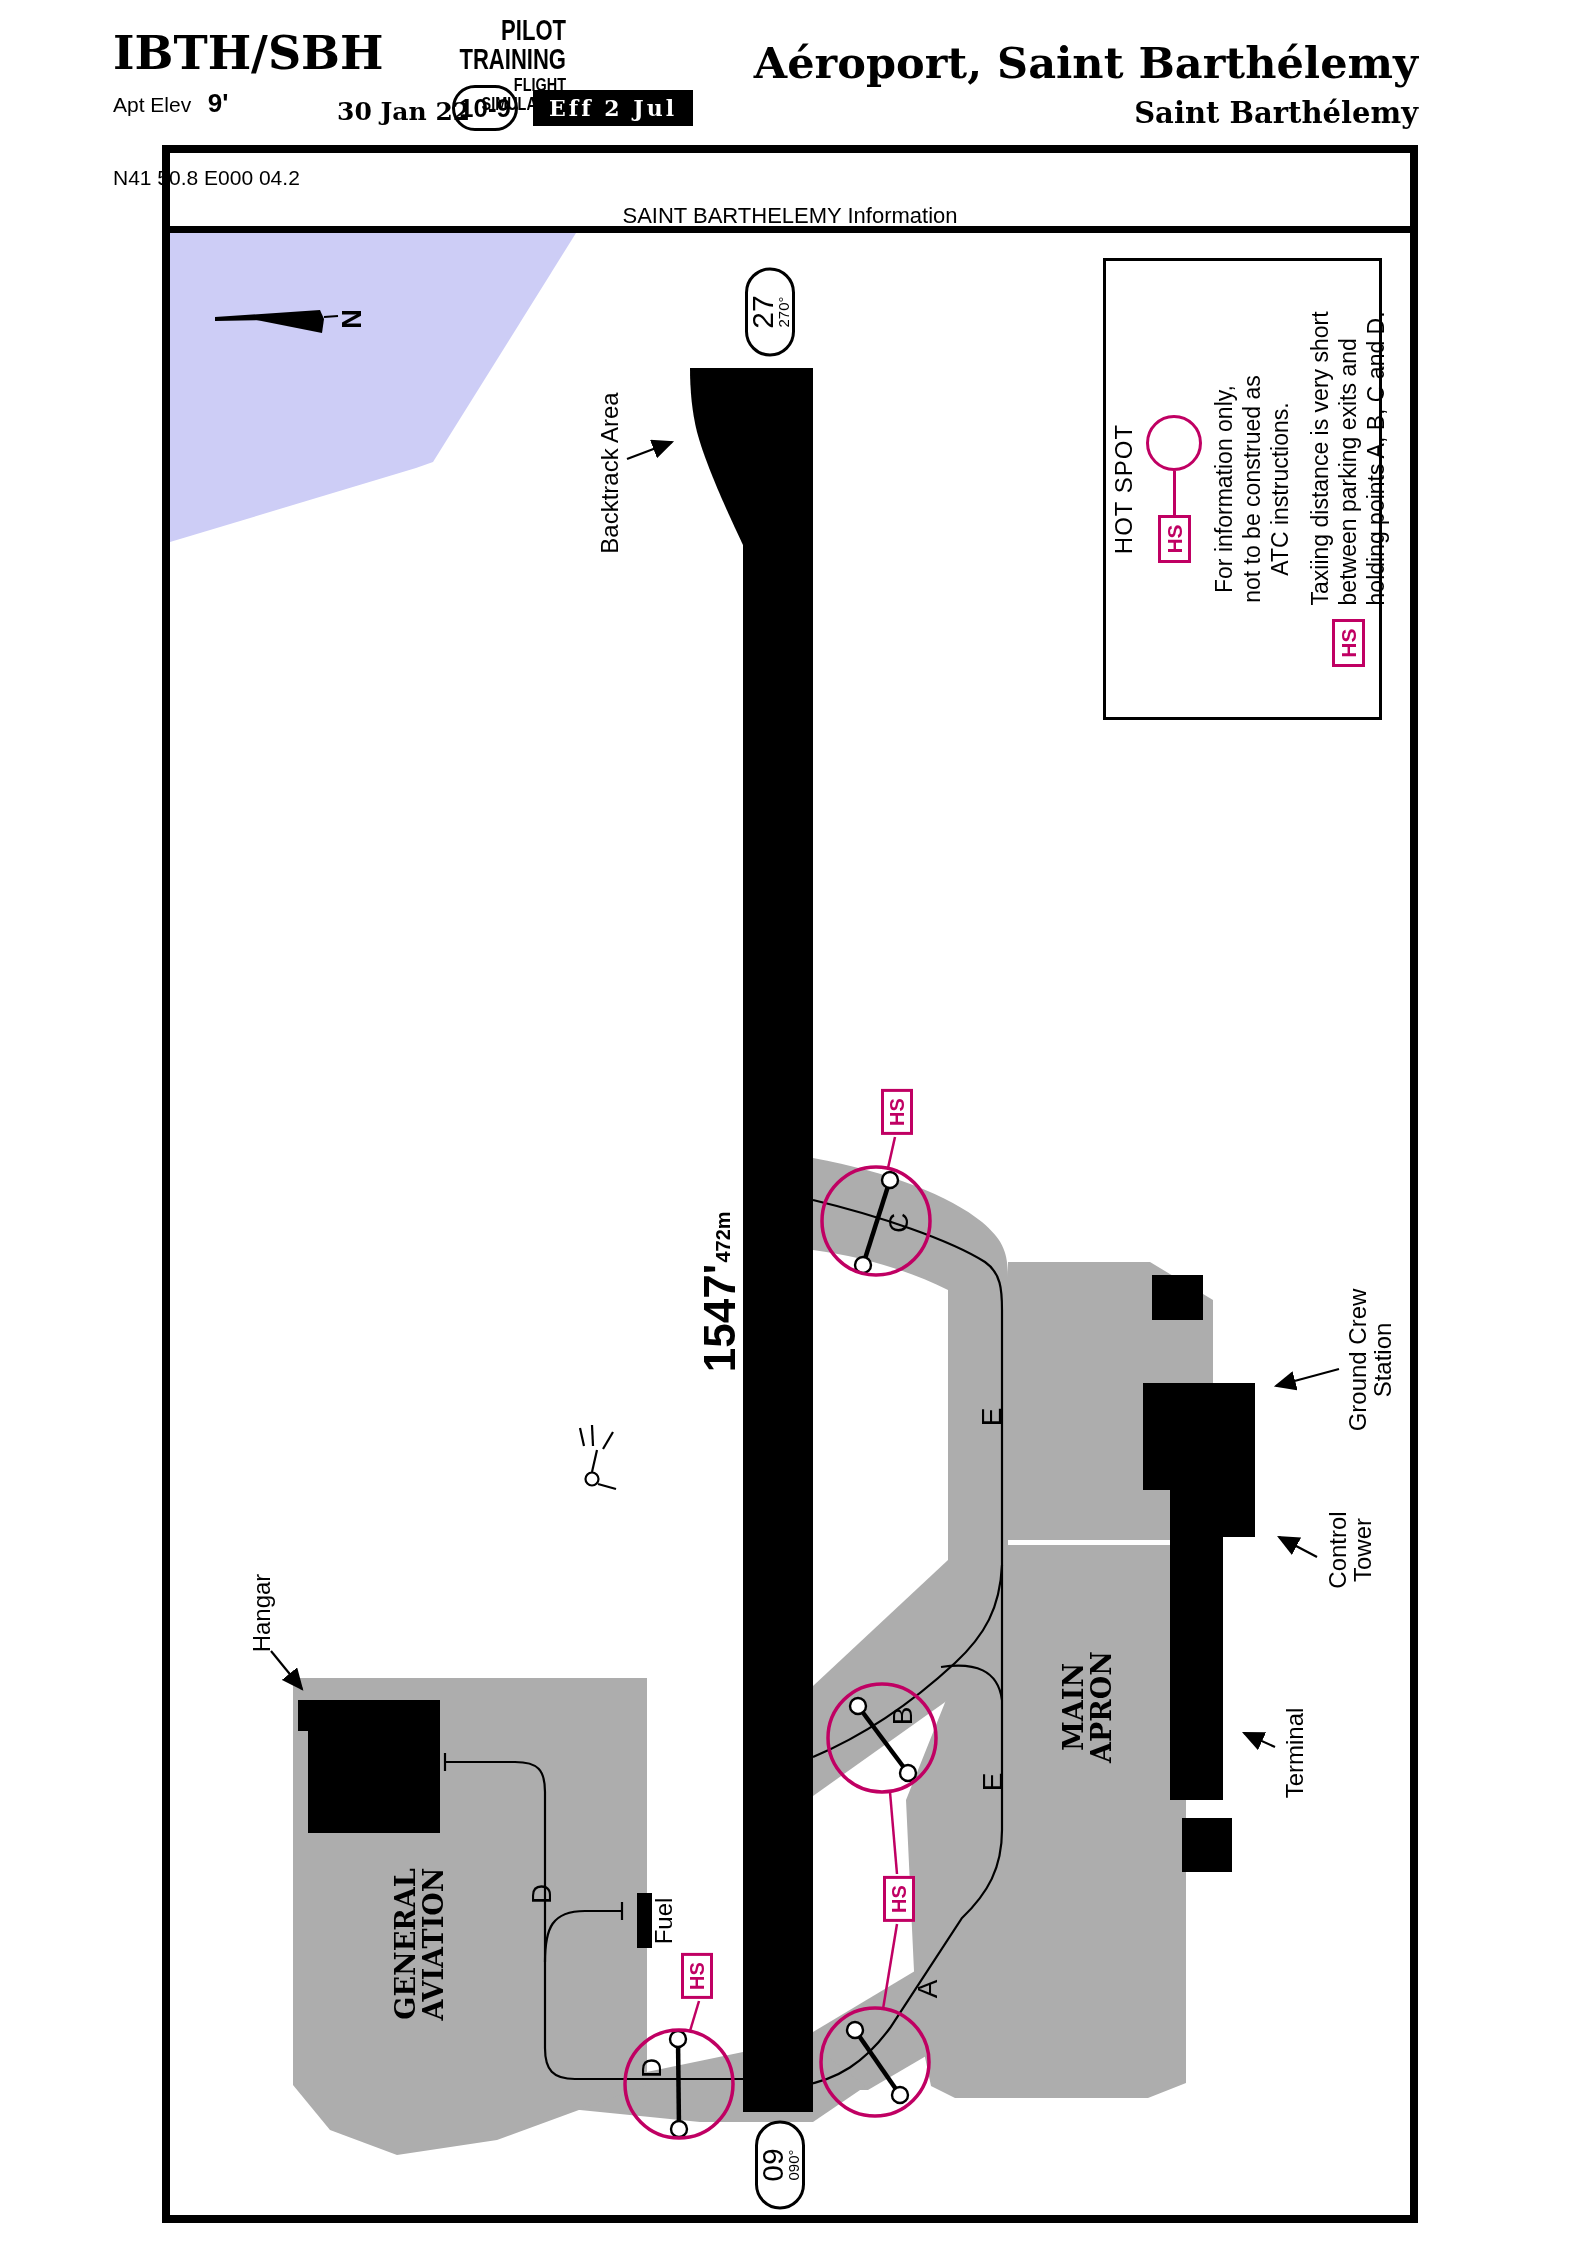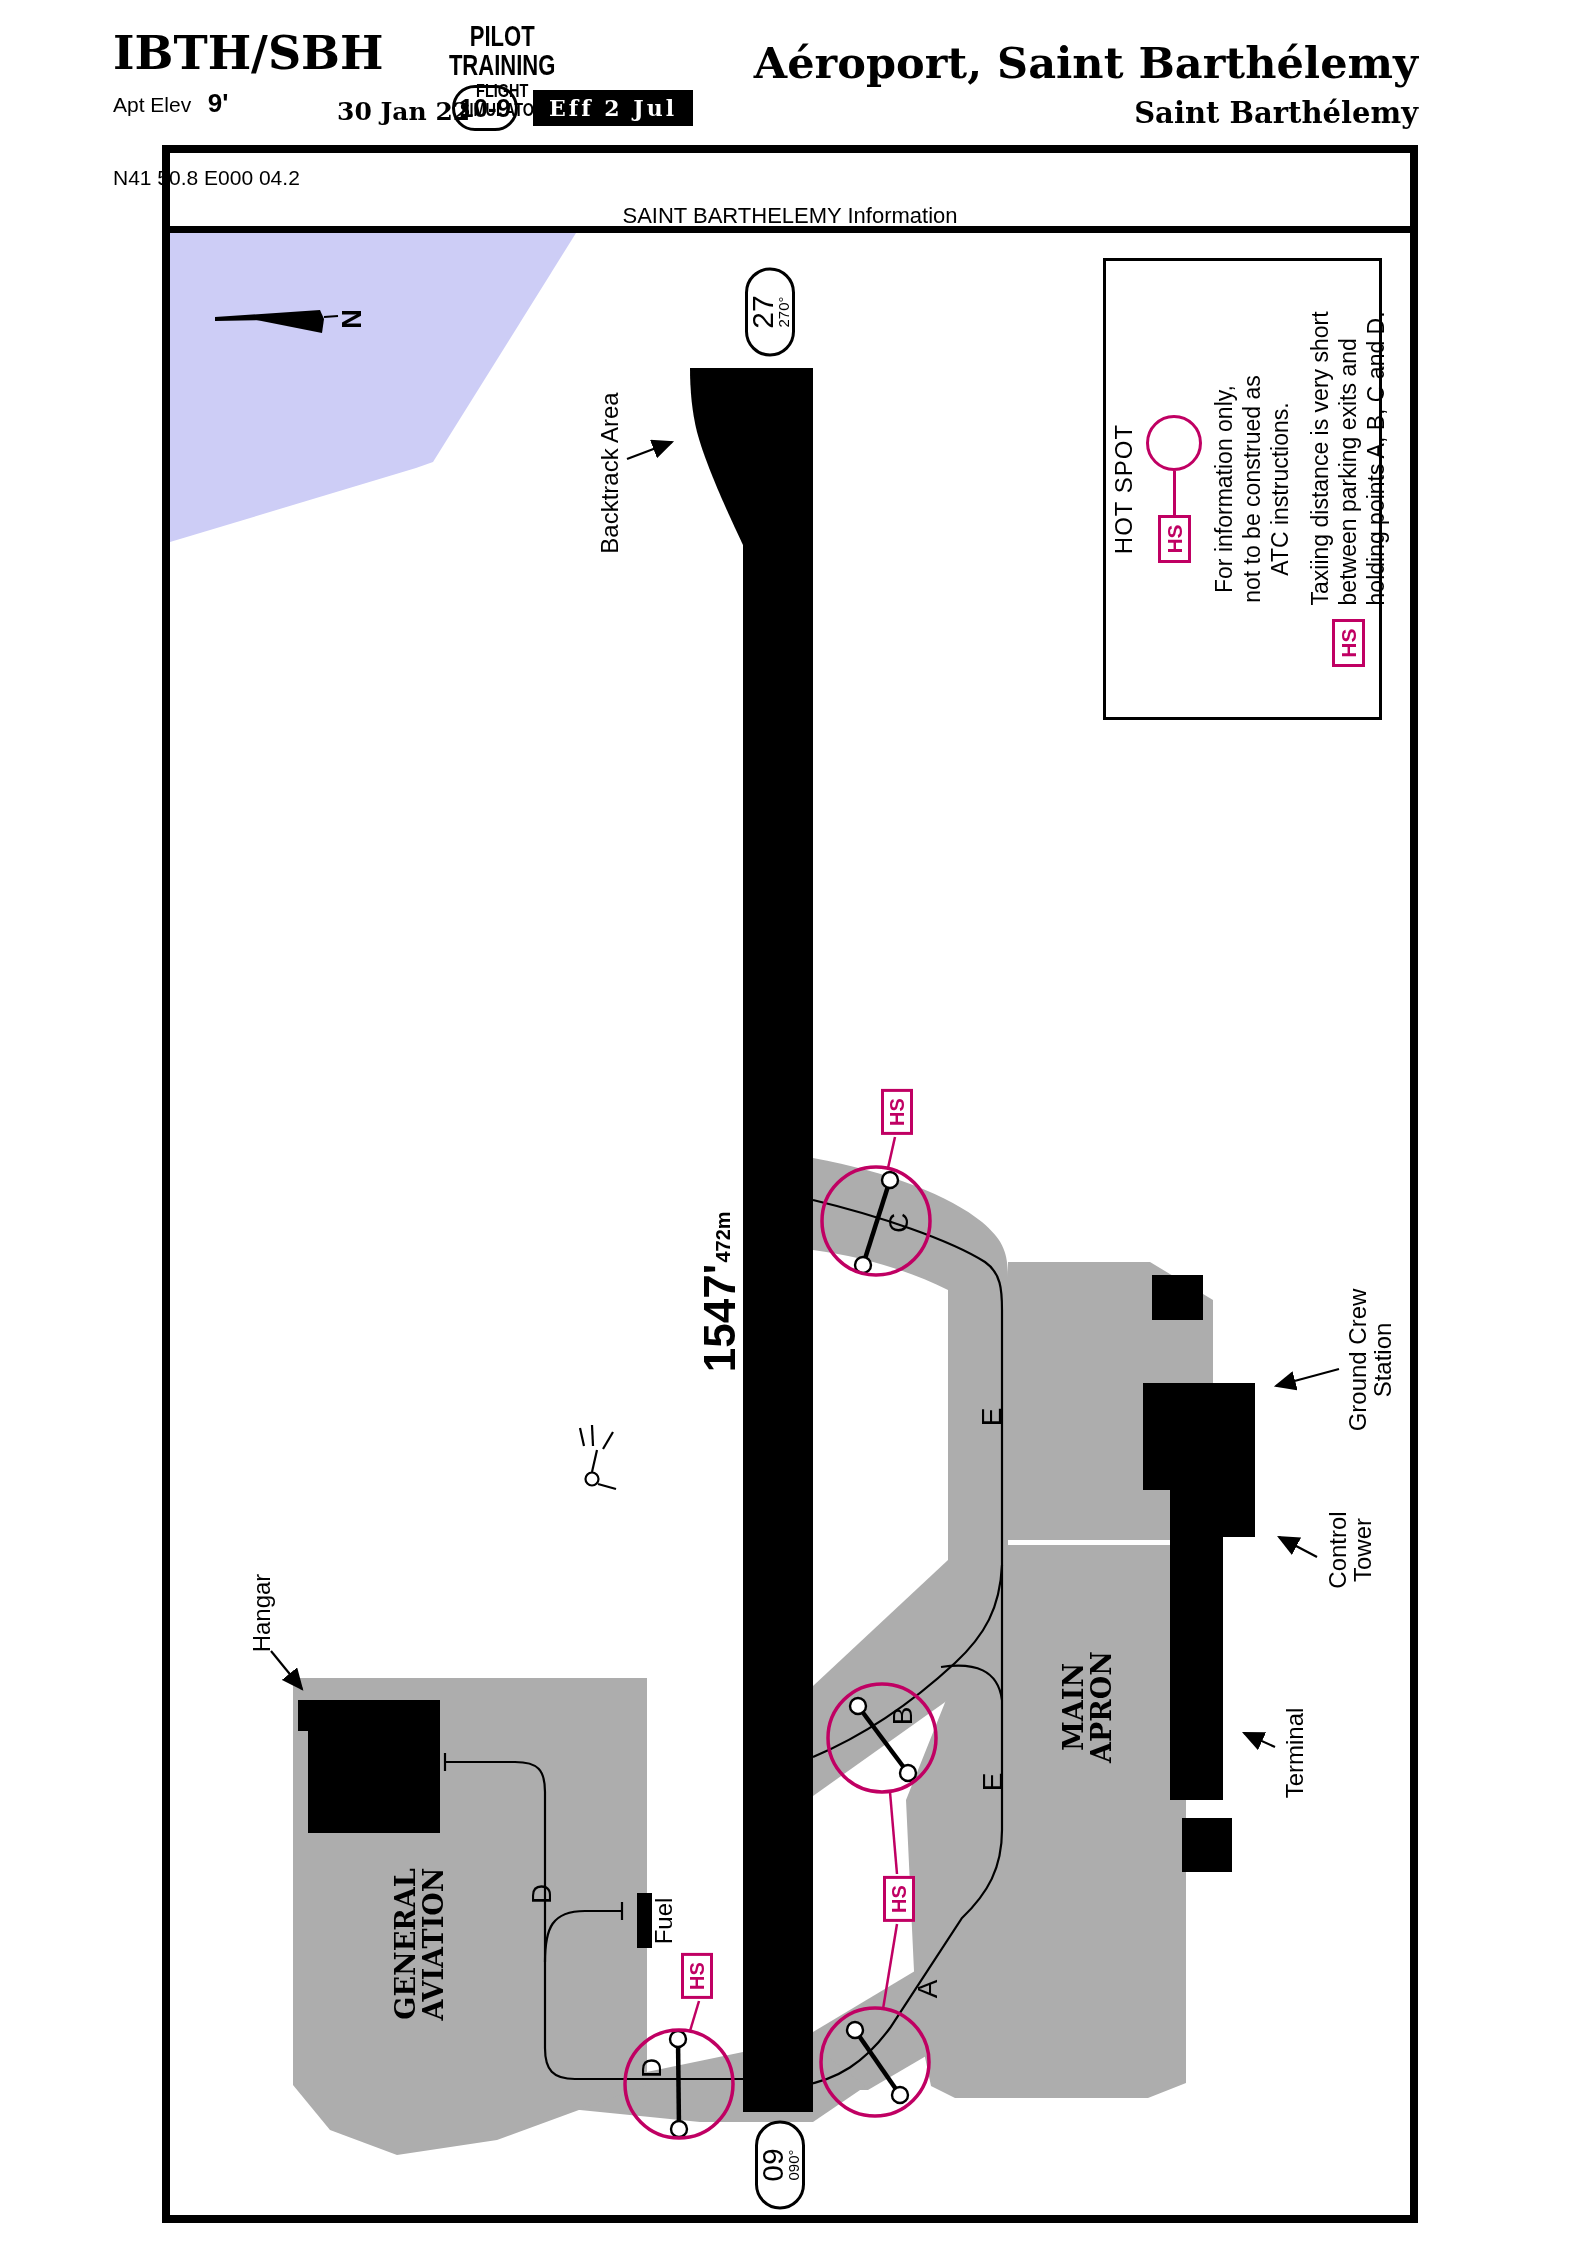--- a/index.html
+++ b/index.html
@@ -44,21 +44,21 @@
   .leg-row2{display:flex;align-items:center;gap:14px;margin-top:12px;}
   .leg-note2{font-size:23px;text-align:left;line-height:1.22;}
   .two-line span{display:block;}
   
   .effbox{position:absolute;left:533px;top:90px;height:36px;padding:0 16px;background:#000;
           color:#fff;display:flex;align-items:center;font-family:"DejaVu Serif",serif;
           font-weight:bold;font-size:22px;letter-spacing:3px;}
   .capsule{position:absolute;left:452px;top:85px;width:66px;height:46px;border:3.5px solid #000;
            border-radius:24px;box-sizing:border-box;display:flex;align-items:center;
            justify-content:center;font-size:26px;font-weight:bold;}
-  .logo{position:absolute;left:398px;top:22px;width:168px;text-align:center;line-height:1;}
+  .logo{position:absolute;left:398px;top:16px;width:168px;text-align:right;line-height:1;}
   .logo .l1{font-size:29px;font-weight:bold;transform:scaleX(0.76);transform-origin:right center;}
   .logo .l2{font-size:19px;font-weight:bold;transform:scaleX(0.76);transform-origin:right center;margin-top:1px;}
 </style>
 </head>
 <body>
 
 <div id="page">
 
   <div class="abs serifb" style="left:113px;top:26px;font-size:46px;">IBTH/SBH</div>
   <div class="abs" style="left:113px;top:88px;">

